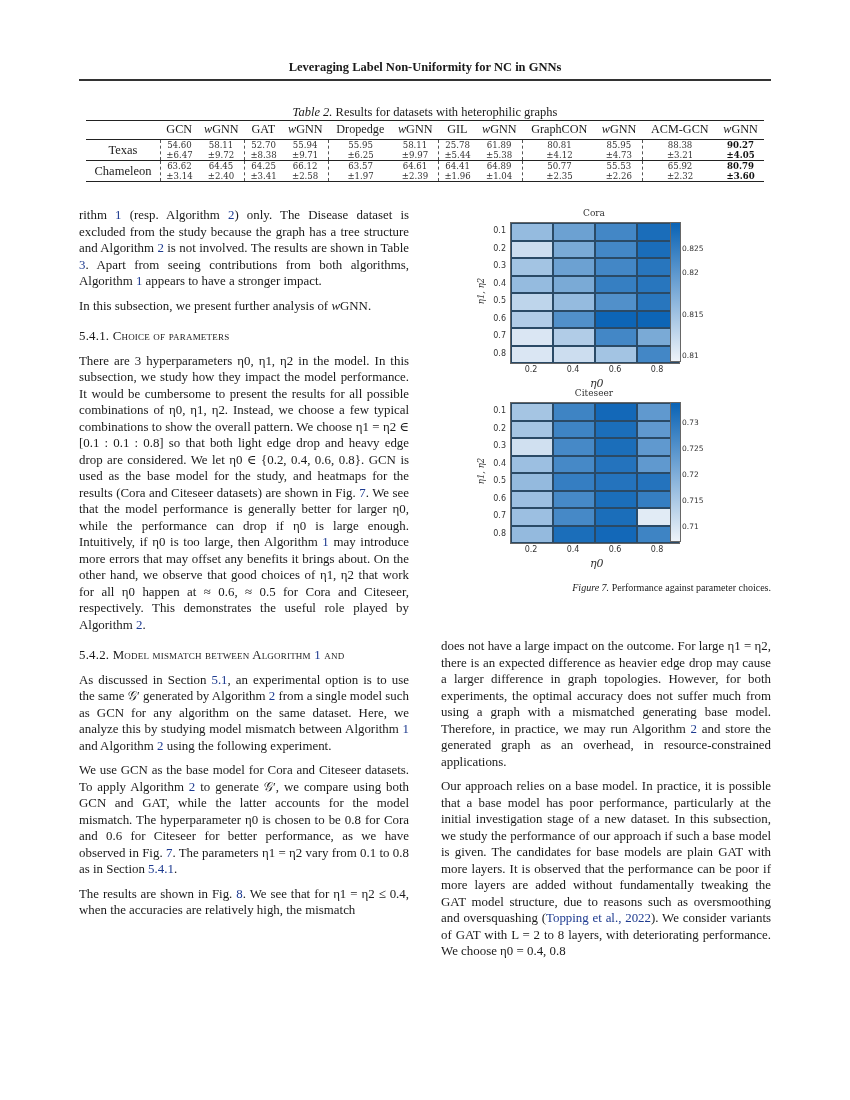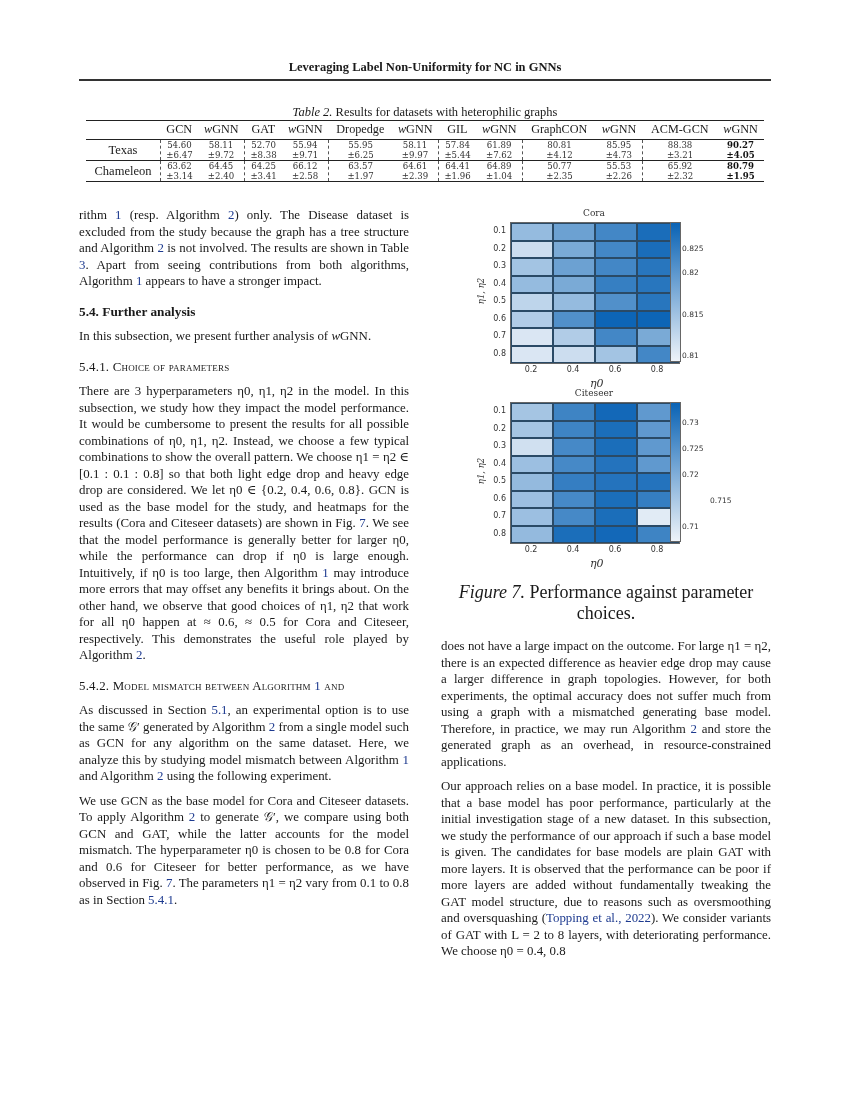--- a/index.html
+++ b/index.html
@@ -36,21 +36,21 @@
   .hm-title { position: absolute; font-family: "DejaVu Serif", serif; font-size: 9px; color: #333; text-align: center; width: 168px; }
   .hm-grid { position: absolute; display: grid; grid-template-columns: repeat(4, 42px); grid-template-rows: repeat(8, 17.5px);
              border: 1px solid #666; }
   .hm-cell { border: 0.5px solid #2a4a66; box-sizing: border-box; }
   .ytick { position: absolute; font-family: "DejaVu Sans", sans-serif; font-size: 8px; color: #333; text-align: right; width: 20px; }
   .xtick { position: absolute; font-family: "DejaVu Sans", sans-serif; font-size: 8px; color: #333; text-align: center; width: 30px; }
   .ylabel { position: absolute; font-family: "DejaVu Serif", serif; font-style: italic; font-size: 8.5px; color: #333; transform: rotate(-90deg); transform-origin: center; }
   .xlabel { position: absolute; font-family: "DejaVu Serif", serif; font-style: italic; font-size: 11px; color: #333; }
   .cbar { position: absolute; width: 9px; border: 1px solid #666; }
   .cbtick { position: absolute; font-family: "DejaVu Sans", sans-serif; font-size: 7.5px; color: #333; }
-  .fig-caption { position: absolute; left: 441px; top: 582px; width: 330px; text-align: center; font-size: 18px; }
+  .fig-caption { position: absolute; left: 441px; top: 582px; width: 330px; text-align: right; font-size: 10px; }
 </style>
 </head>
 <body>
 
 <div class="running-head">Leveraging Label Non-Uniformity for NC in GNNs</div>
 <div class="head-rule"></div>
 
 <div class="table-caption"><i>Table 2.</i><span> Results for datasets with heterophilic graphs</span></div>
 <table class="tbl">
   <thead>
@@ -91,26 +91,26 @@
         </td>
         <td class="cell sep">
           <div>55.95</div>
           <div>±6.25</div>
         </td>
         <td class="cell">
           <div>58.11</div>
           <div>±9.97</div>
         </td>
         <td class="cell sep">
-          <div>57.84</div>
+          <div>25.78</div>
           <div>±5.44</div>
         </td>
         <td class="cell">
           <div>61.89</div>
-          <div>±7.62</div>
+          <div>±5.38</div>
         </td>
         <td class="cell sep">
           <div>80.81</div>
           <div>±4.12</div>
         </td>
         <td class="cell">
           <div>85.95</div>
           <div>±4.73</div>
         </td>
         <td class="cell sep">
@@ -163,38 +163,38 @@
         <td class="cell">
           <div>55.53</div>
           <div>±2.26</div>
         </td>
         <td class="cell sep">
           <div>65.92</div>
           <div>±2.32</div>
         </td>
         <td class="cell bold">
           <div>80.79</div>
-          <div>±1.95</div>
+          <div>±3.60</div>
         </td>
       </tr>
     </tbody>
 </table>
 
 <div class="col left-col">
   <p><span>rithm </span><span class="ref">1</span><span> (resp. Algorithm </span><span class="ref">2</span><span>) only. The Disease dataset is excluded from the study because the graph has a tree structure and Algorithm </span><span class="ref">2</span><span> is not involved. The results are shown in Table </span><span class="ref">3</span><span>. Apart from seeing contributions from both algorithms, Algorithm </span><span class="ref">1</span><span> appears to have a stronger impact.</span></p>
 
-  <div class="section-title">5.4. Further analysis</div>
   <p><span>In this subsection, we present further analysis of </span><i class="m">w</i><span>GNN.</span></p>
 
   <div class="subsec"><span>5.4.1. </span><span class="sc">Choice of parameters</span></div>
   <p><span>There are 3 hyperparameters η0, η1, η2 in the model. In this subsection, we study how they impact the model performance. It would be cumbersome to present the results for all possible combinations of η0, η1, η2. Instead, we choose a few typical combinations to show the overall pattern. We choose η1 = η2 ∈ [0.1 : 0.1 : 0.8] so that both light edge drop and heavy edge drop are considered. We let η0 ∈ {0.2, 0.4, 0.6, 0.8}. GCN is used as the base model for the study, and heatmaps for the results (Cora and Citeseer datasets) are shown in Fig. </span><span class="ref">7</span><span>. We see that the model performance is generally better for larger η0, while the performance can drop if η0 is large enough. Intuitively, if η0 is too large, then Algorithm </span><span class="ref">1</span><span> may introduce more errors that may offset any benefits it brings about. On the other hand, we observe that good choices of η1, η2 that work for all η0 happen at ≈ 0.6, ≈ 0.5 for Cora and Citeseer, respectively. This demonstrates the useful role played by Algorithm </span><span class="ref">2</span><span>.</span></p>
 
   <div class="subsec"><span>5.4.2. </span><span class="sc">Model mismatch between Algorithm </span><span class="ref">1</span><span class="sc"> and</span></div>
   <p><span>As discussed in Section </span><span class="ref">5.1</span><span>, an experimental option is to use the same 𝒢′ generated by Algorithm </span><span class="ref">2</span><span> from a single model such as GCN for any algorithm on the same dataset. Here, we analyze this by studying model mismatch between Algorithm </span><span class="ref">1</span><span> and Algorithm </span><span class="ref">2</span><span> using the following experiment.</span></p>
   <p><span>We use GCN as the base model for Cora and Citeseer datasets. To apply Algorithm </span><span class="ref">2</span><span> to generate 𝒢′, we compare using both GCN and GAT, while the latter accounts for the model mismatch. The hyperparameter η0 is chosen to be 0.8 for Cora and 0.6 for Citeseer for better performance, as we have observed in Fig. </span><span class="ref">7</span><span>. The parameters η1 = η2 vary from 0.1 to 0.8 as in Section </span><span class="ref">5.4.1</span><span>.</span></p>
+  <p><span>The results are shown in Fig. </span><span class="ref">8</span><span>. We see that for η1 = η2 ≤ 0.4, when the accuracies are relatively high, the mismatch</span></p>
 </div>
 
 <div id="fig">
     <div class="hm-title" style="left: 510px; top: 208px;">Cora</div>
     <div class="hm-grid" style="left: 510px; top: 222px;">
       <div class="hm-cell" style="background: rgb(149, 187, 223);"></div>
       <div class="hm-cell" style="background: rgb(108, 161, 210);"></div>
       <div class="hm-cell" style="background: rgb(67, 135, 198);"></div>
       <div class="hm-cell" style="background: rgb(26, 109, 186);"></div>
       <div class="hm-cell" style="background: rgb(204, 221, 239);"></div>
@@ -291,21 +291,21 @@
     <div class="xtick" style="left: 516px; top: 545px;">0.2</div>
     <div class="xtick" style="left: 558px; top: 545px;">0.4</div>
     <div class="xtick" style="left: 600px; top: 545px;">0.6</div>
     <div class="xtick" style="left: 642px; top: 545px;">0.8</div>
     <div class="ylabel" style="left: 468px; top: 466px;">η1, η2</div>
     <div class="xlabel" style="left: 590px; top: 557px;">η0</div>
     <div class="cbar" style="left: 670px; top: 402px; height: 138px; background: linear-gradient(to top, rgb(238, 243, 249), rgb(10, 99, 181));"></div>
     <div class="cbtick" style="left: 682px; top: 417.83px;">0.73</div>
     <div class="cbtick" style="left: 682px; top: 443.868px;">0.725</div>
     <div class="cbtick" style="left: 682px; top: 469.906px;">0.72</div>
-    <div class="cbtick" style="left: 682px; top: 495.943px; margin-left: 28px;">0.715</div>
+    <div class="cbtick" style="left: 682px; top: 495.943px;">0.715</div>
     <div class="cbtick" style="left: 682px; top: 521.981px;">0.71</div>
   </div>
 <div class="fig-caption"><i>Figure 7.</i><span> Performance against parameter choices.</span></div>
 
 <div class="col right-col">
   <p><span>does not have a large impact on the outcome. For large η1 = η2, there is an expected difference as heavier edge drop may cause a larger difference in graph topologies. However, for both experiments, the optimal accuracy does not suffer much from using a graph with a mismatched generating base model. Therefore, in practice, we may run Algorithm </span><span class="ref">2</span><span> and store the generated graph as an overhead, in resource-constrained applications.</span></p>
   <p><span>Our approach relies on a base model. In practice, it is possible that a base model has poor performance, particularly at the initial investigation stage of a new dataset. In this subsection, we study the performance of our approach if such a base model is given. The candidates for base models are plain GAT with more layers. It is observed that the performance can be poor if more layers are added without fundamentally tweaking the GAT model structure, due to reasons such as oversmoothing and oversquashing (</span><span class="ref">Topping et al., 2022</span><span>). We consider variants of GAT with L = 2 to 8 layers, with deteriorating performance. We choose η0 = 0.4, 0.8</span></p>
 </div>
 
 </body></html>

